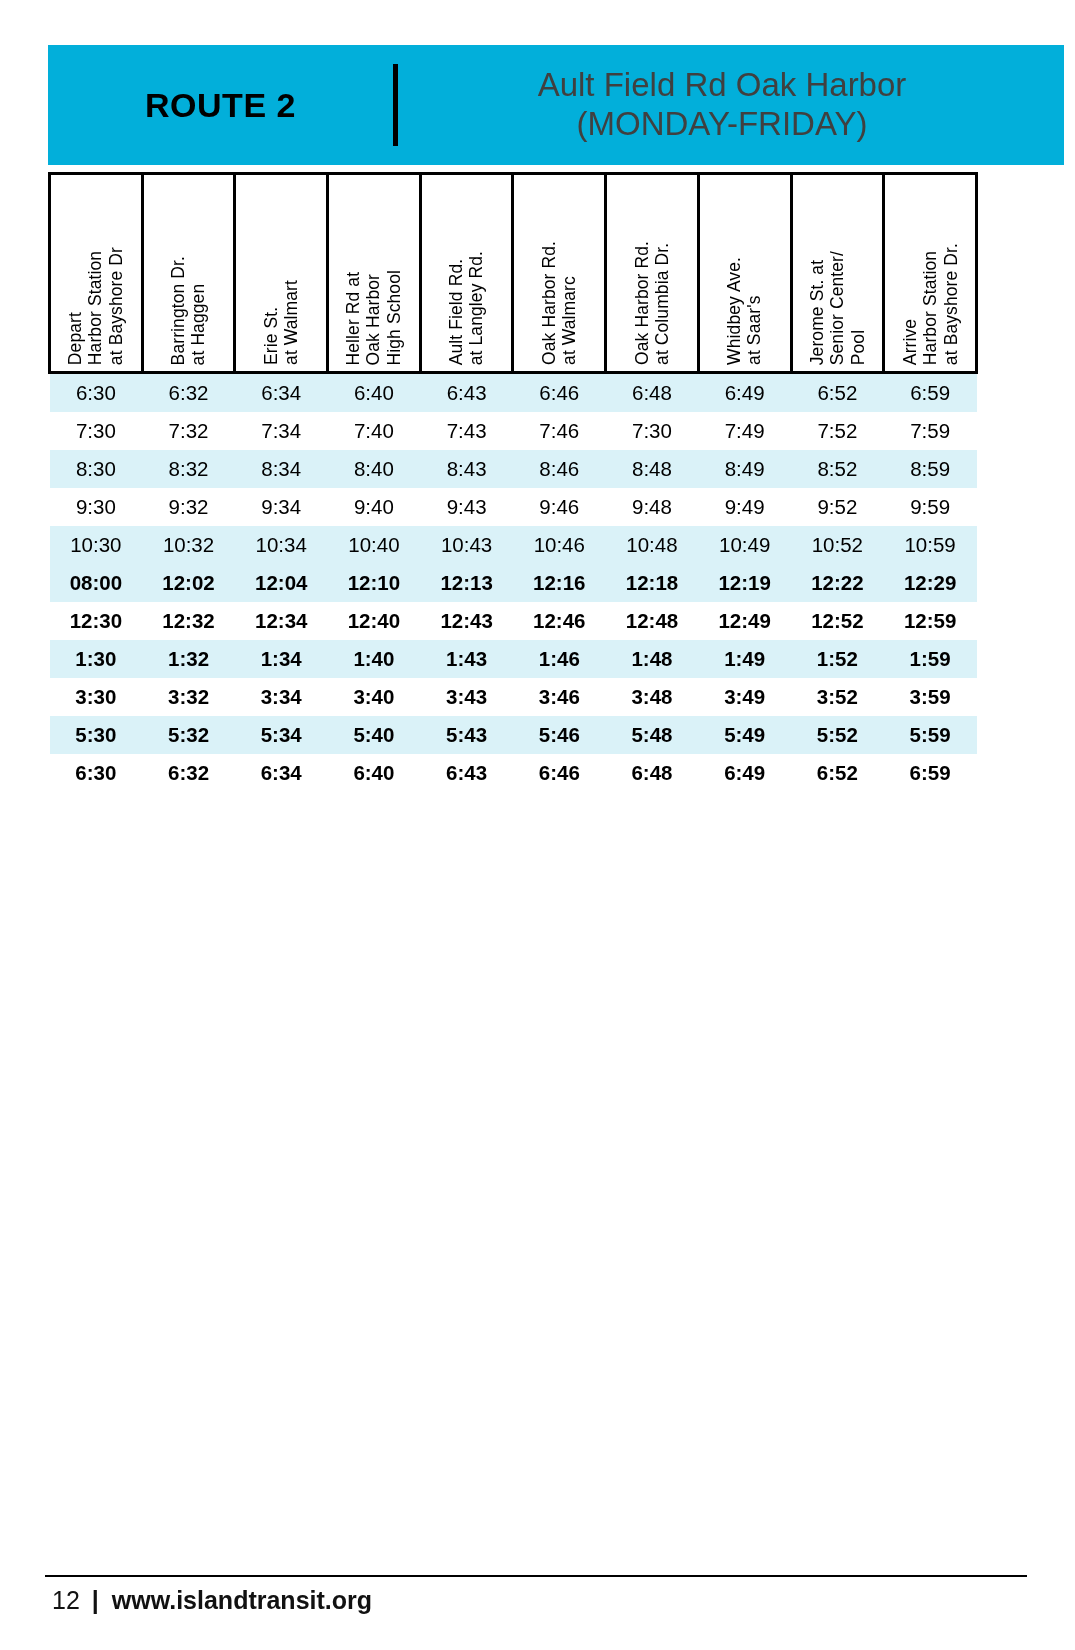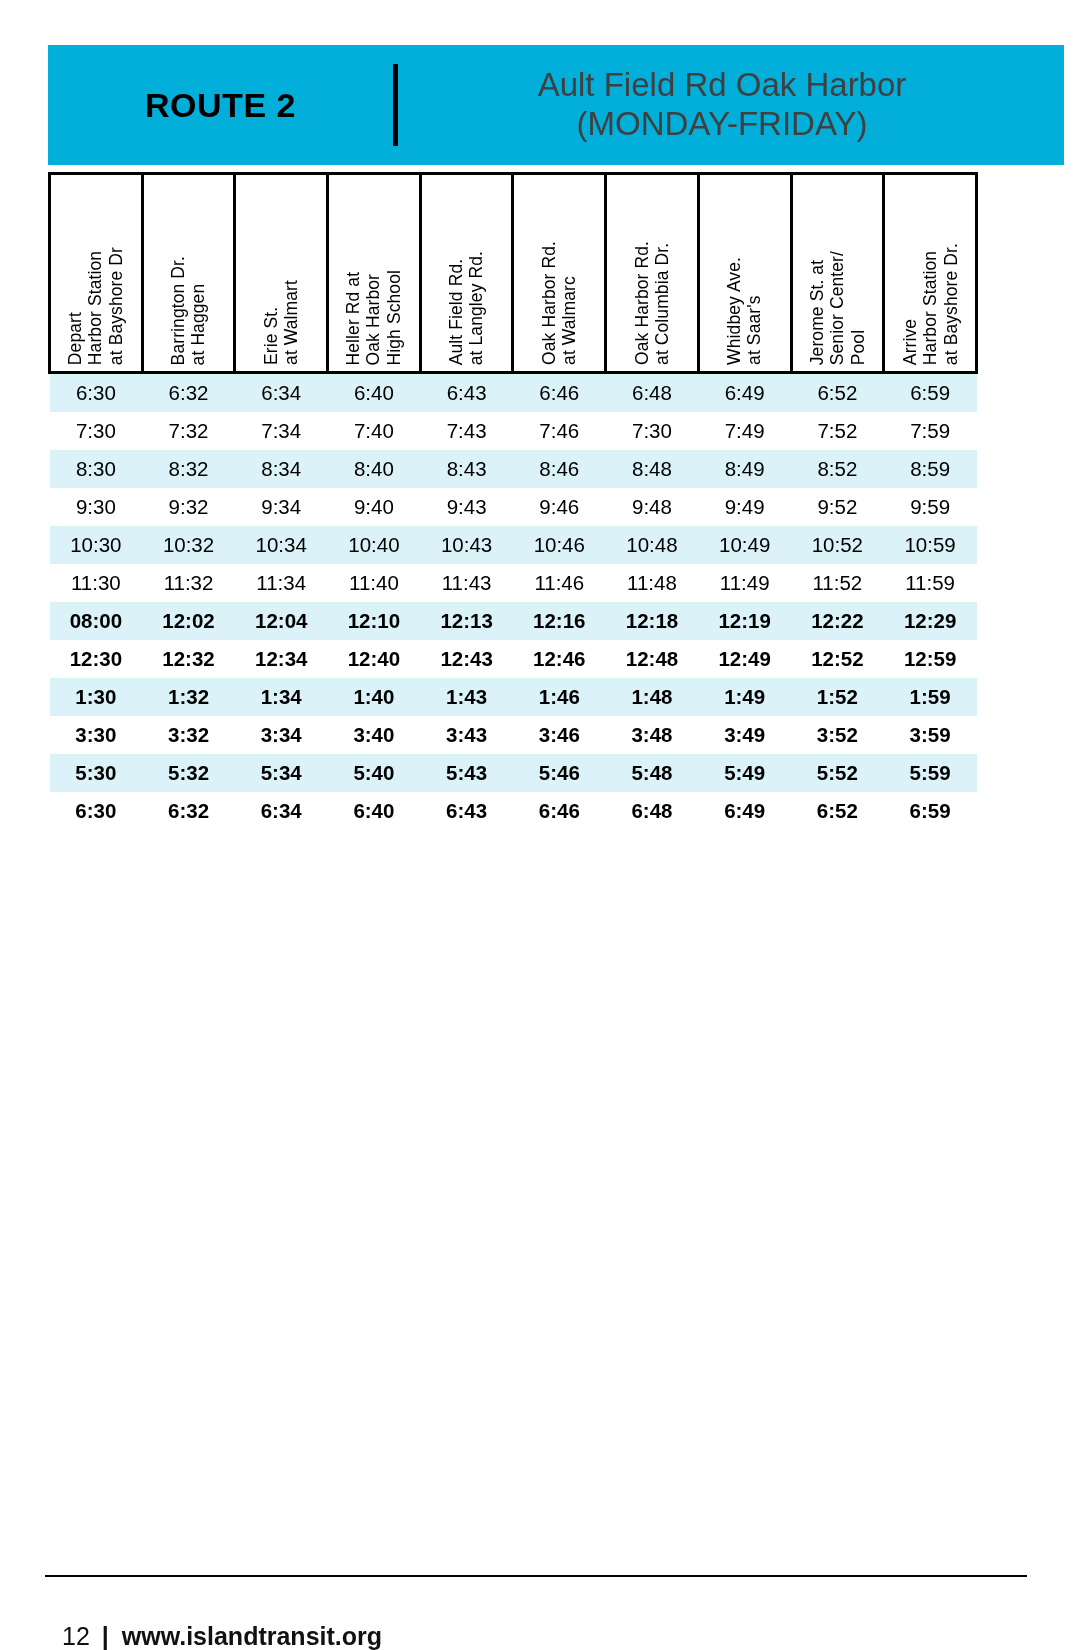--- a/index.html
+++ b/index.html
@@ -122,28 +122,27 @@
   .footer-rule {
     position: absolute;
     left: 45px;
     top: 1575px;
     width: 982px;
     height: 2px;
     background: #000000;
   }
   .footer-text {
     position: absolute;
-    left: 62px;
+    left: 52px;
     top: 1586px;
     font-size: 25px;
     color: #111;
     white-space: nowrap;
     display: flex;
     align-items: center;
-    margin-top: 36px;
   }
   .footer-page {
     font-weight: normal;
   }
   .footer-sep {
     font-weight: bold;
     margin: 0 13px 0 12px;
   }
   .footer-url {
     font-weight: bold;
@@ -267,32 +266,20 @@
             <td>10:32</td>
             <td>10:34</td>
             <td>10:40</td>
             <td>10:43</td>
             <td>10:46</td>
             <td>10:48</td>
             <td>10:49</td>
             <td>10:52</td>
             <td>10:59</td>
           </tr>
-          <tr>
-            <td>11:30</td>
-            <td>11:32</td>
-            <td>11:34</td>
-            <td>11:40</td>
-            <td>11:43</td>
-            <td>11:46</td>
-            <td>11:48</td>
-            <td>11:49</td>
-            <td>11:52</td>
-            <td>11:59</td>
-          </tr>
           <tr class="stripe bold">
             <td>08:00</td>
             <td>12:02</td>
             <td>12:04</td>
             <td>12:10</td>
             <td>12:13</td>
             <td>12:16</td>
             <td>12:18</td>
             <td>12:19</td>
             <td>12:22</td>

